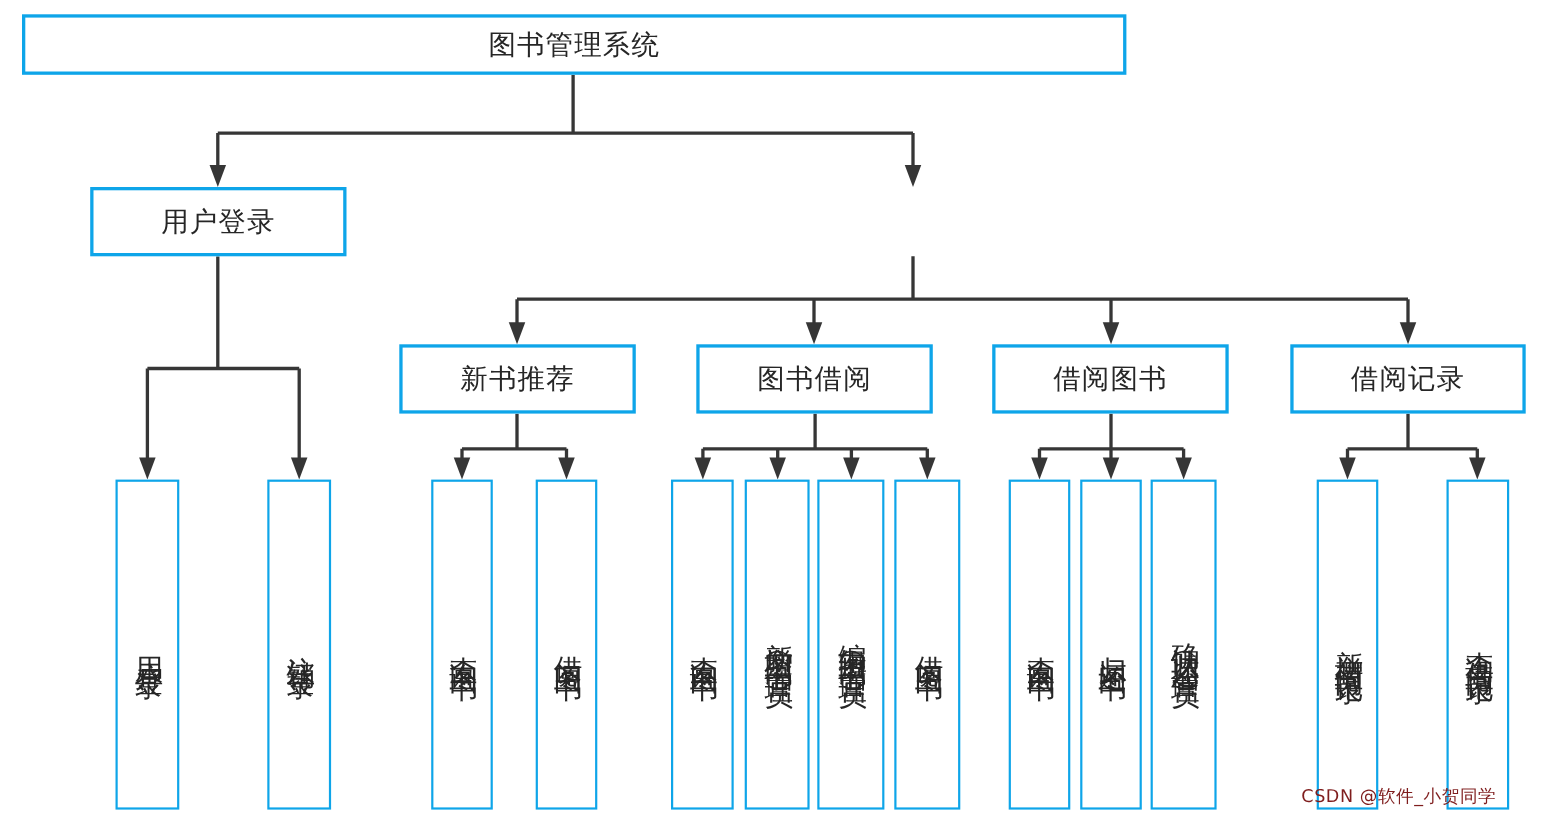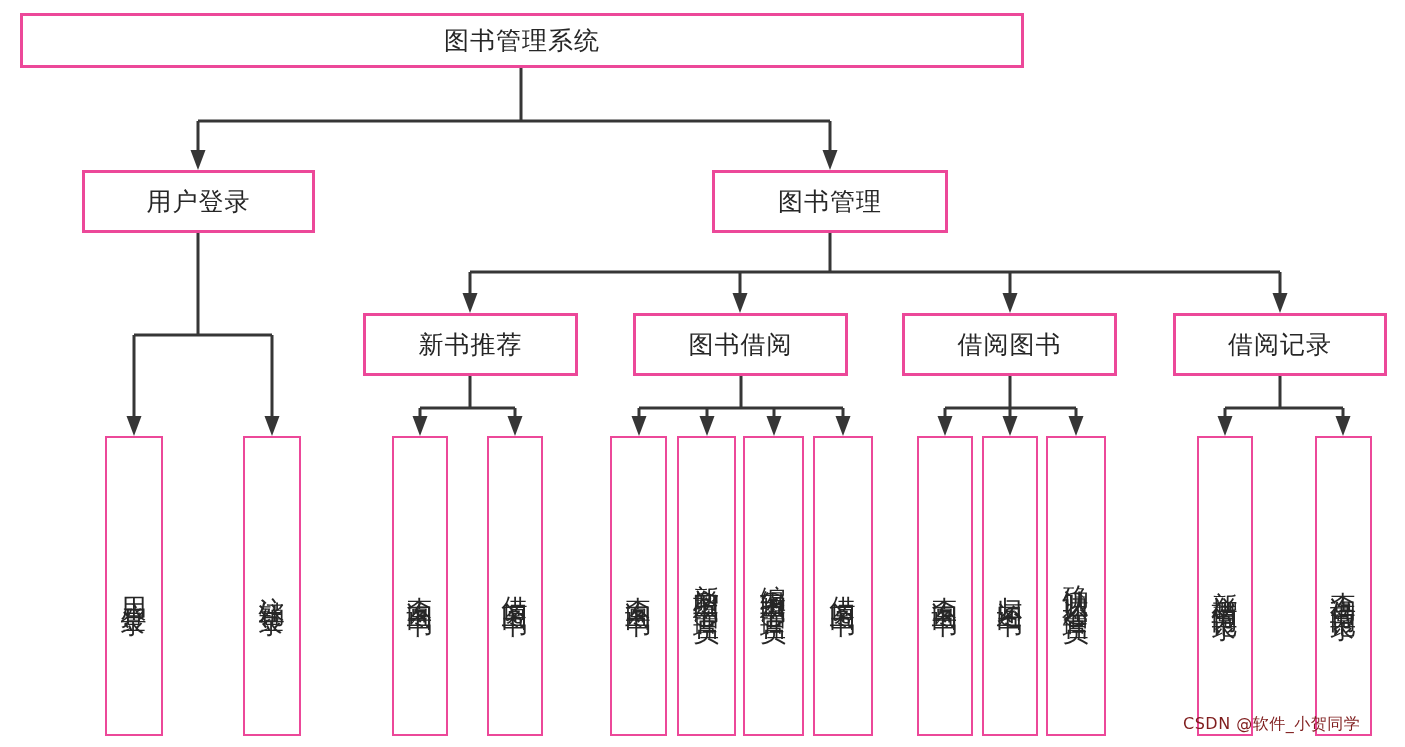--- a/index.html
+++ b/index.html
@@ -4,23 +4,23 @@
 <style>
   html,body { margin:0; padding:0; background:#ffffff; }
   #canvas {
     position:relative; width:1405px; height:747px; background:#ffffff;
     font-family:"DejaVu Sans","Liberation Sans",sans-serif;
     overflow:hidden;
   }
   #wires { position:absolute; left:0; top:0; z-index:0; }
   .box {
     position:absolute; box-sizing:border-box;
-    border:3px solid #ec4899; background:#ffffff;
+    border:3px solid #0ea5e9; background:#ffffff;
     display:flex; align-items:center; justify-content:center;
-    color:#262626; z-index:1;
+    color:#262626; z-index:1;font-family:Liberation Mono, monospace;
   }
   .hlabel { font-size:25px; letter-spacing:1px; white-space:nowrap; }
   .vtext {
     writing-mode:vertical-rl; text-orientation:mixed;
     font-size:26px; letter-spacing:5px; line-height:1;
     color:#262626; white-space:nowrap;
   }
   .leaf { border-width:2.5px; }
   #watermark {
     position:absolute; left:1183px; top:714px; z-index:2;
@@ -72,23 +72,20 @@
     </g>
   </svg>
 
   <div class="box" style="left:20px; top:13px; width:1004px; height:55px;">
     <span class="hlabel">图书管理系统</span>
   </div>
 
   <div class="box" style="left:82px; top:170px; width:233px; height:63px;">
     <span class="hlabel">用户登录</span>
   </div>
-  <div class="box" style="left:712px; top:170px; width:236px; height:63px;">
-    <span class="hlabel">图书管理</span>
-  </div>
 
   <div class="box" style="left:363px; top:313px; width:215px; height:63px;">
     <span class="hlabel">新书推荐</span>
   </div>
   <div class="box" style="left:633px; top:313px; width:215px; height:63px;">
     <span class="hlabel">图书借阅</span>
   </div>
   <div class="box" style="left:902px; top:313px; width:215px; height:63px;">
     <span class="hlabel">借阅图书</span>
   </div>

